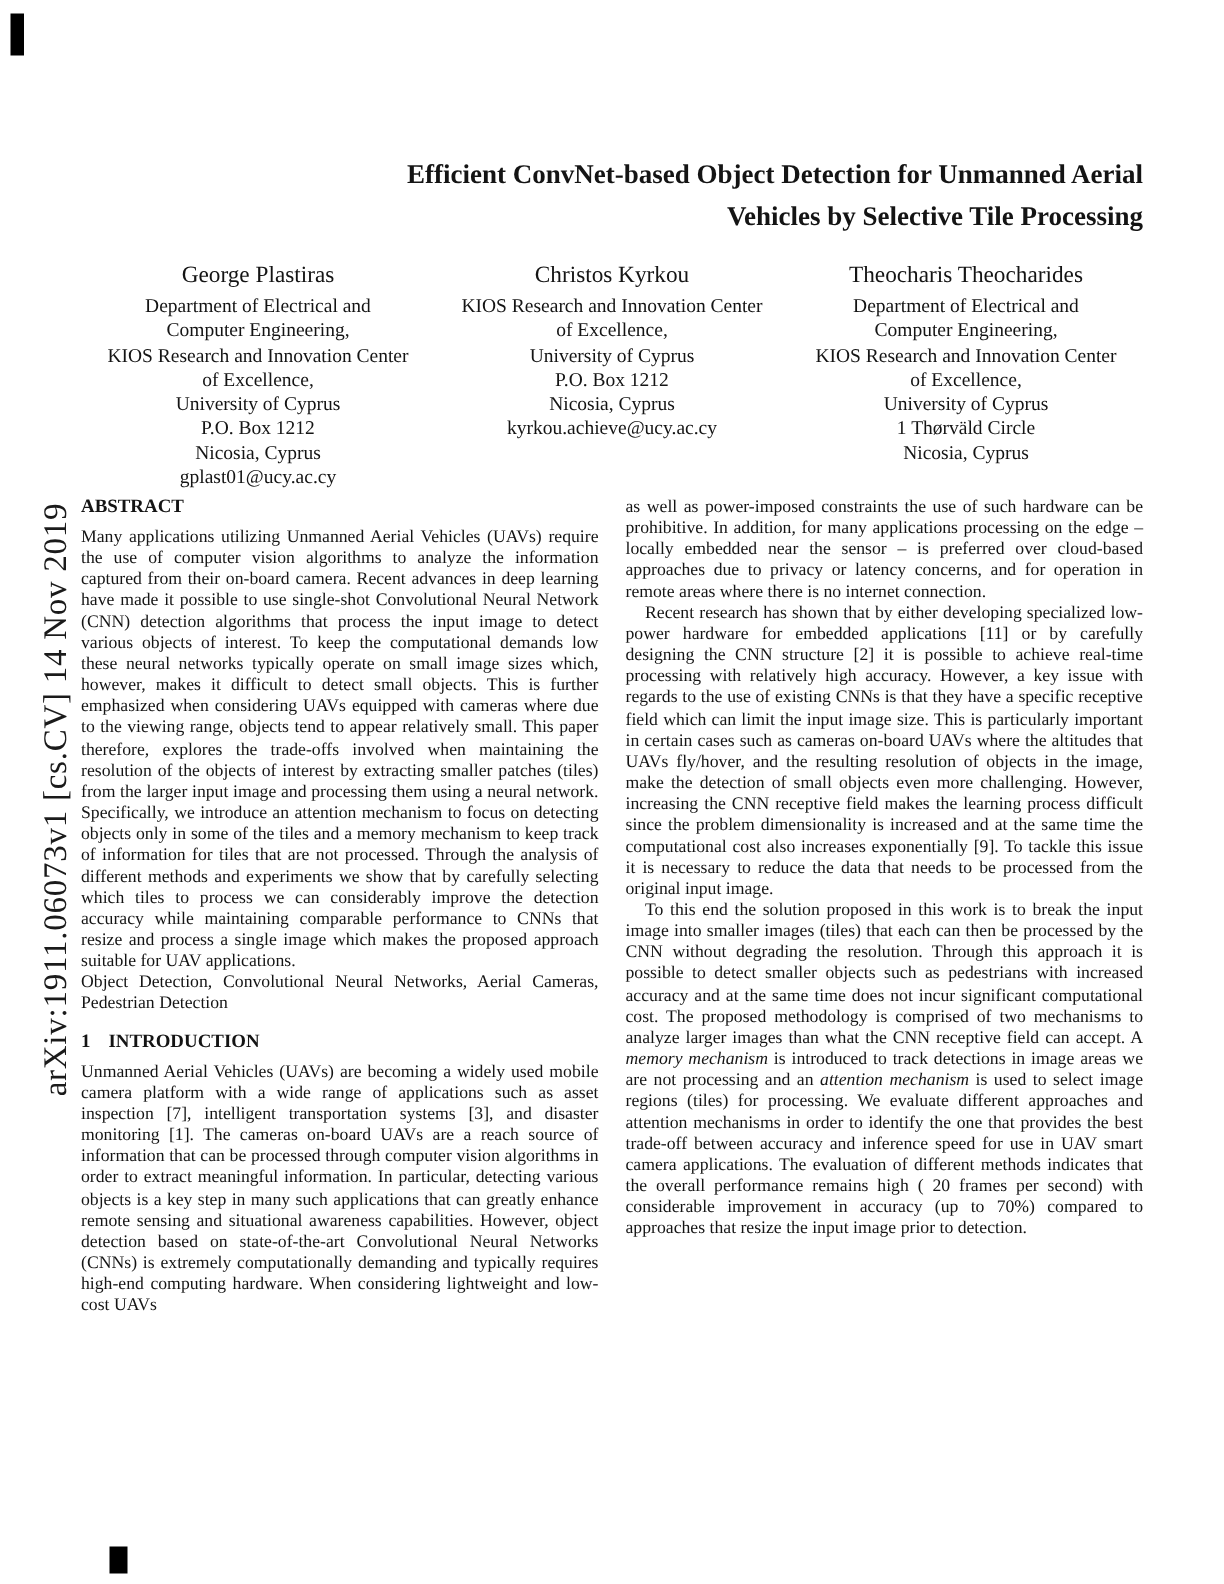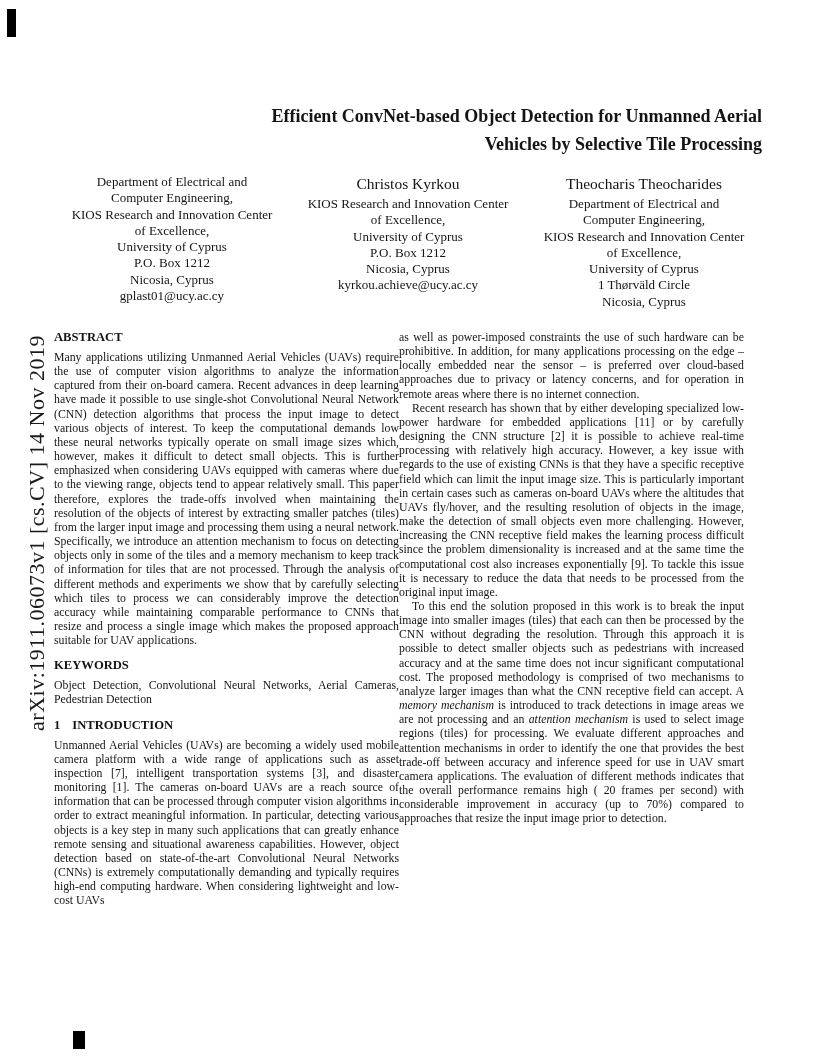--- a/index.html
+++ b/index.html
@@ -75,20 +75,21 @@
   .author-email {
     font-size: 13px;
     line-height: 16.3px;
   }
   .columns {
     position: absolute;
     top: 330px;
     left: 54px;
     width: 708px;
     display: flex;
+    gap: 18px;
   }
   .col {
     width: 345px;
     font-size: 11.8px;
     line-height: 14.15px;
     text-align: justify;
     hyphens: auto;
     -webkit-hyphens: auto;
   }
   .col > :first-child { margin-top: 0; }
@@ -112,20 +113,21 @@
   <div class="mark-a"></div>
   <div class="mark-b"></div>
 
   <div class="arxiv-label">arXiv:1911.06073v1  [cs.CV]  14 Nov 2019</div>
 
   <div class="title">Efficient ConvNet-based Object Detection for Unmanned Aerial
 Vehicles by Selective Tile Processing</div>
 
   <div class="authors">
     <div class="author">
+      <div class="author-name">George Plastiras</div>
       <div class="author-lines">Department of Electrical and
 Computer Engineering,
 KIOS Research and Innovation Center
 of Excellence,
 University of Cyprus
 P.O. Box 1212
 Nicosia, Cyprus</div>
       <div class="author-email">gplast01@ucy.ac.cy</div>
     </div>
     <div class="author">
@@ -148,21 +150,20 @@
 Nicosia, Cyprus</div>
     </div>
   </div>
 
   <div class="columns">
 
     <div class="col">
       <div class="heading">ABSTRACT</div>
       <p>Many applications utilizing Unmanned Aerial Vehicles (UAVs) require the use of computer vision algorithms to analyze the information captured from their on-board camera. Recent advances in deep learning have made it possible to use single-shot Convolutional Neural Network (CNN) detection algorithms that process the input image to detect various objects of interest. To keep the computational demands low these neural networks typically operate on small image sizes which, however, makes it difficult to detect small objects. This is further emphasized when considering UAVs equipped with cameras where due to the viewing range, objects tend to appear relatively small. This paper therefore, explores the trade-offs involved when maintaining the resolution of the objects of interest by extracting smaller patches (tiles) from the larger input image and processing them using a neural network. Specifically, we introduce an attention mechanism to focus on detecting objects only in some of the tiles and a memory mechanism to keep track of information for tiles that are not processed. Through the analysis of different methods and experiments we show that by carefully selecting which tiles to process we can considerably improve the detection accuracy while maintaining comparable performance to CNNs that resize and process a single image which makes the proposed approach suitable for UAV applications.</p>
 
-      <div class="heading">KEYWORDS</div>
       <p>Object Detection, Convolutional Neural Networks, Aerial Cameras, Pedestrian Detection</p>
 
       <div class="heading">
         <span class="sec-num">1</span><span>INTRODUCTION</span>
       </div>
       <p>Unmanned Aerial Vehicles (UAVs) are becoming a widely used mobile camera platform with a wide range of applications such as asset inspection [7], intelligent transportation systems [3], and disaster monitoring [1]. The cameras on-board UAVs are a reach source of information that can be processed through computer vision algorithms in order to extract meaningful information. In particular, detecting various objects is a key step in many such applications that can greatly enhance remote sensing and situational awareness capabilities. However, object detection based on state-of-the-art Convolutional Neural Networks (CNNs) is extremely computationally demanding and typically requires high-end computing hardware. When considering lightweight and low-cost UAVs</p>
     </div>
 
     <div class="col">
       <p>as well as power-imposed constraints the use of such hardware can be prohibitive. In addition, for many applications processing on the edge – locally embedded near the sensor – is preferred over cloud-based approaches due to privacy or latency concerns, and for operation in remote areas where there is no internet connection.</p>

